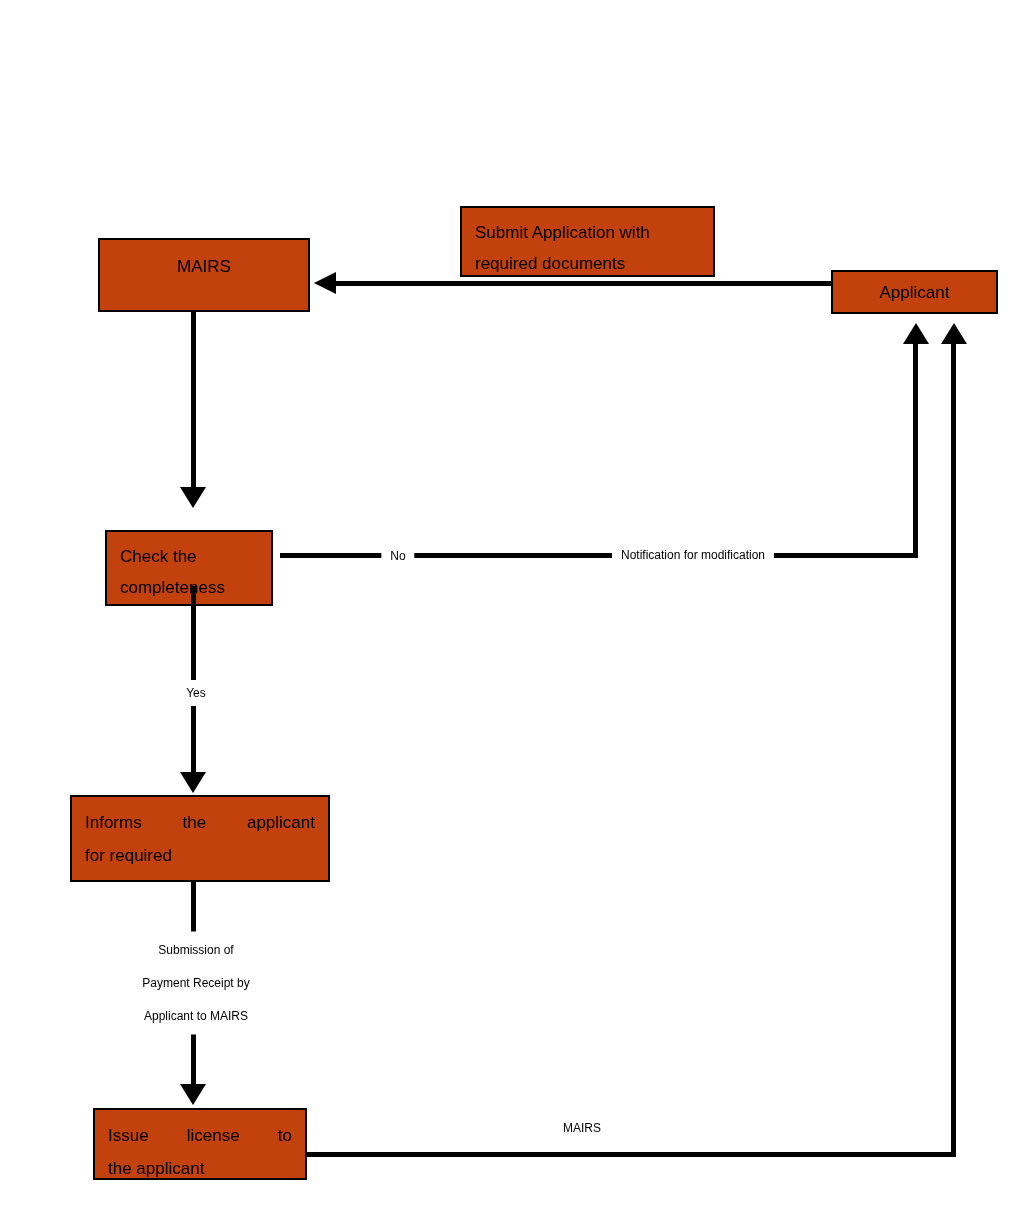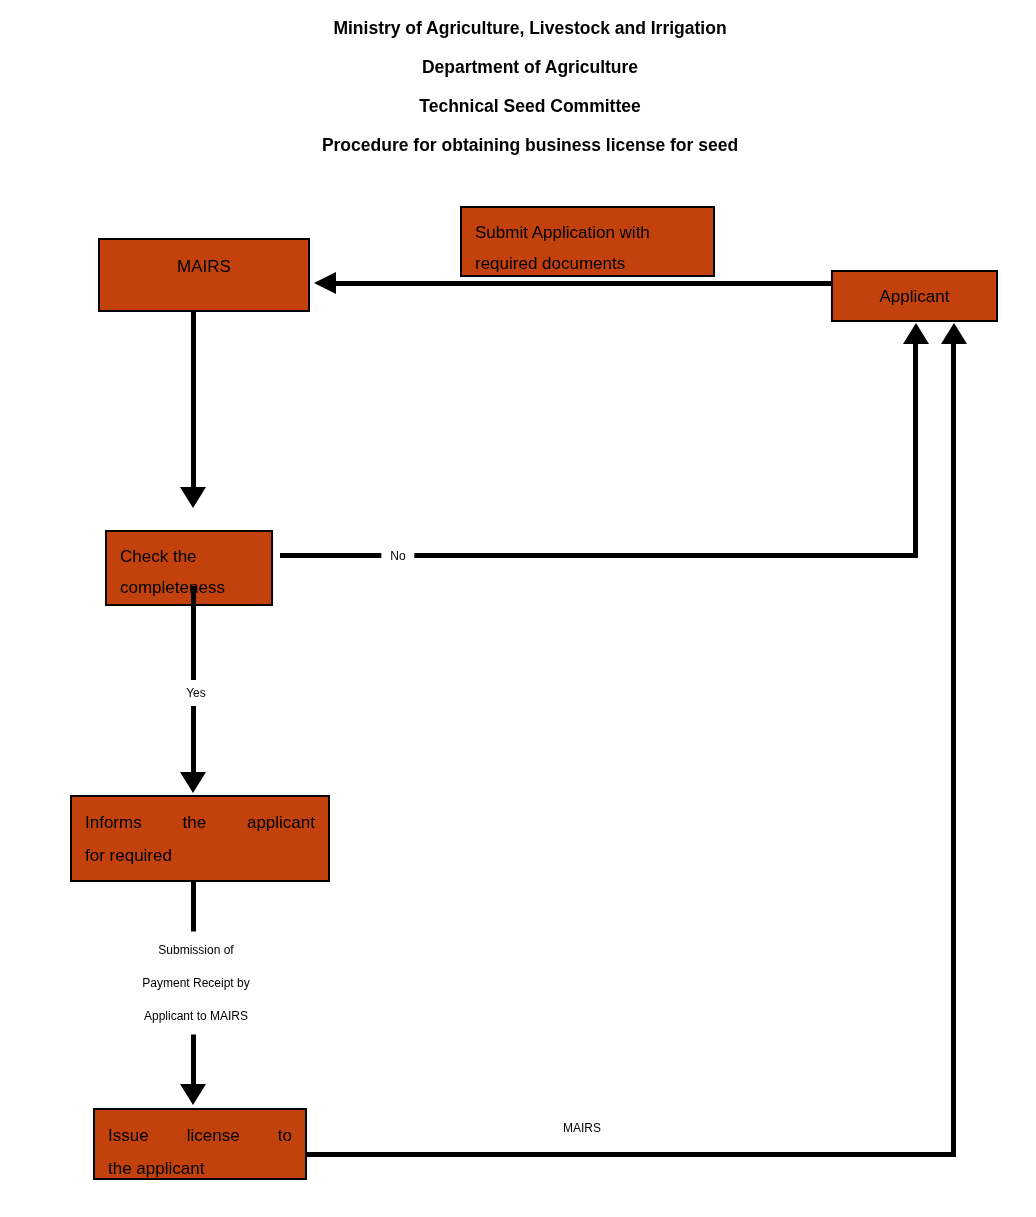--- a/index.html
+++ b/index.html
@@ -98,39 +98,33 @@
   }
   .edge-label.no-bg {
     background: transparent;
   }
 </style>
 </head>
 <body>
 
 <div class="page">
 
-  <div class="titles">
-    <div class="title-line">Ministry of Agriculture, Livestock and Irrigation</div>
-    <div class="title-line">Department of Agriculture</div>
-    <div class="title-line">Technical Seed Committee</div>
-    <div class="title-line">Procedure for obtaining business license for seed</div>
-  </div>
 
   <div class="box" style="left:98px; top:238px; width:212px; height:74px; text-align:center;">
     <div style="padding-top:11px;">MAIRS</div>
   </div>
 
   <div class="box" style="left:460px; top:206px; width:255px; height:71px;">
     <div class="pad">
       <div>Submit Application with</div>
       <div>required documents</div>
     </div>
   </div>
 
-  <div class="box centered" style="left:831px; top:270px; width:167px; height:52px;">
+  <div class="box centered" style="left:831px; top:270px; width:167px; height:44px;">
     <div>Applicant</div>
   </div>
 
   <div class="box" style="left:105px; top:510px; width:168px; height:76px;margin-top:20px;">
     <div class="pad">
       <div>Check the</div>
       <div>completeness</div>
     </div>
   </div>
 
@@ -151,20 +145,21 @@
   <div class="hline" style="left:330px; top:281px; width:501px;"></div>
   <div class="ah ah-left" style="left:314px; top:272px;"></div>
 
   <div class="vline" style="left:191px; top:312px; height:180px;"></div>
   <div class="ah ah-down" style="left:180px; top:487px;"></div>
 
   <div class="hline" style="left:280px; top:553px; width:638px;"></div>
   <div class="vline" style="left:913px; top:338px; height:220px;"></div>
   <div class="ah ah-up" style="left:903px; top:323px;"></div>
   <div class="edge-label" style="left:398px; top:556px;">No</div>
+  <div class="edge-label" style="left:693px; top:555px;">Notification for modification</div>
 
   <div class="vline" style="left:191px; top:586px; height:190px;"></div>
   <div class="ah ah-down" style="left:180px; top:772px;"></div>
   <div class="edge-label" style="left:196px; top:693px;">Yes</div>
 
   <div class="vline" style="left:191px; top:882px; height:205px;"></div>
   <div class="ah ah-down" style="left:180px; top:1084px;"></div>
   <div class="edge-label multiline" style="left:196px; top:983px;">
     <div>Submission of</div>
     <div>Payment Receipt by</div>

